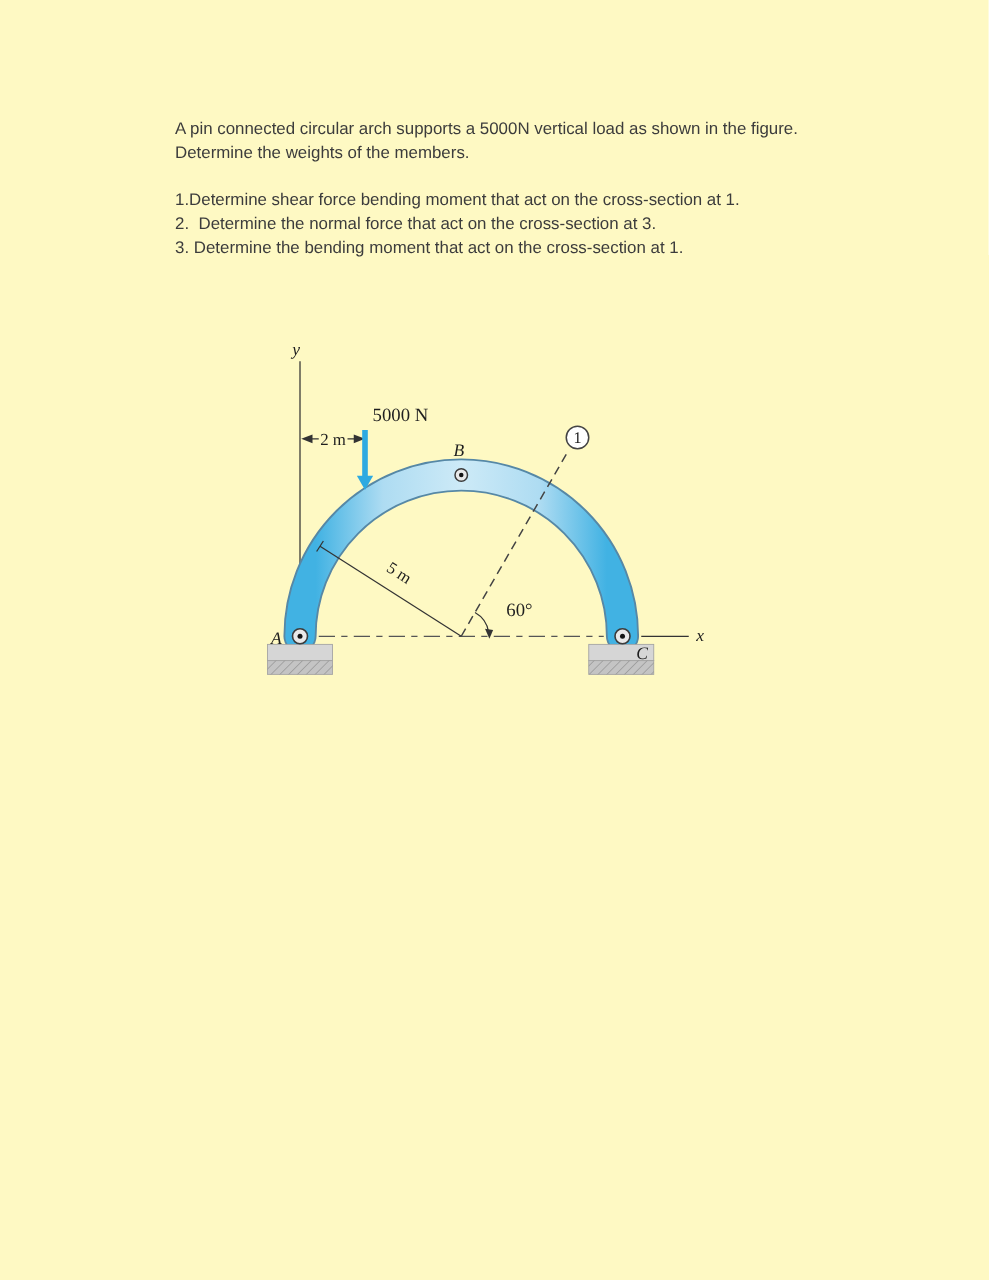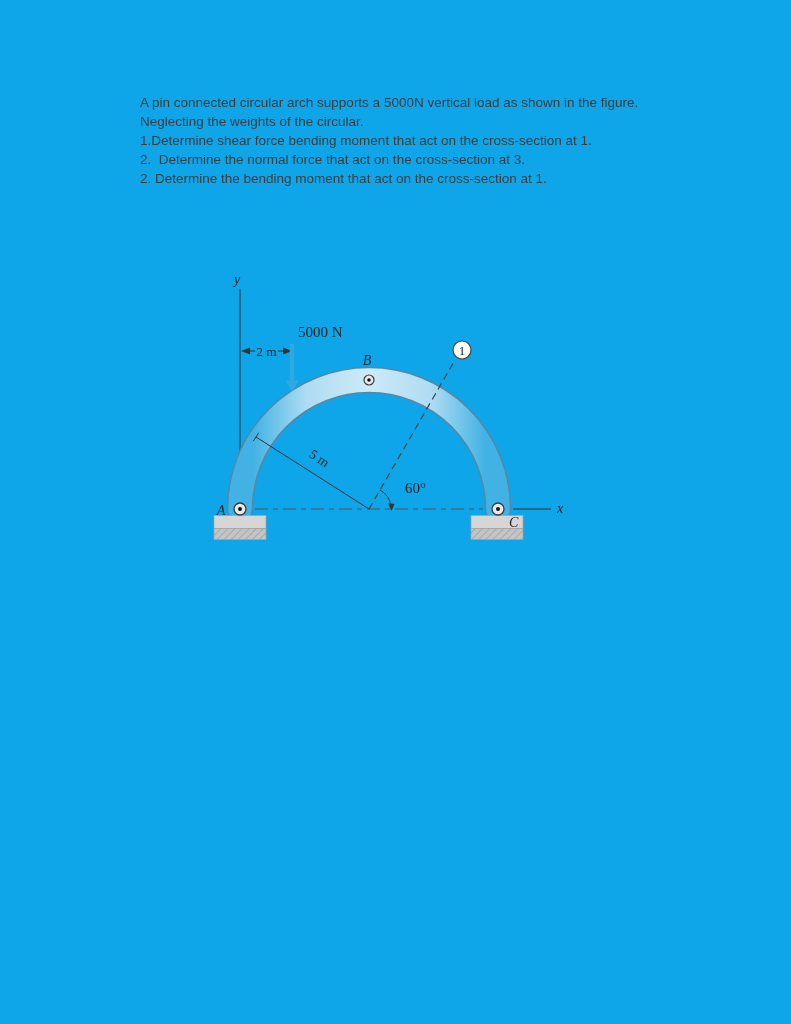--- a/index.html
+++ b/index.html
@@ -3,54 +3,54 @@
 <meta charset="utf-8">
 <style>
   * { margin: 0; padding: 0; box-sizing: border-box; }
   html, body { background: #ffffff; }
   body {
     width: 791px; height: 1024px;
     position: relative;
     font-family: "Liberation Sans", sans-serif;
     color: #3a3a3a;
   }
-  .page { position: absolute; inset: 0; background: #0ea5e9; }
+  .page { position: absolute; inset: 0; background: #fef9c3; }
 
   .problem-text {
     position: absolute;
     left: 140px; top: 93px; width: 580px;
     font-size: 13.5px; line-height: 19px;
     color: #3c3c3c;
   }
   .problem-text p { white-space: pre-wrap; }
-  .questions { }
+  .questions { margin-top: 19px; }
 
   .figure-wrap {
     position: absolute;
     left: 205px; top: 268px;
     width: 370px; height: 290px;
   }
   svg text {
     font-family: "Liberation Serif", serif;
     fill: #1f1f1f;
   }
   svg text.it { font-style: italic; }
 </style>
 </head>
 <body>
 
 <div class="page">
 
   <div class="problem-text">
     <p>A pin connected circular arch supports a 5000N vertical load as shown in the figure.</p>
-    <p>Neglecting the weights of the circular.</p>
+    <p>Determine the weights of the members.</p>
     <div class="questions">
       <p>1.Determine shear force bending moment that act on the cross-section at 1.</p>
       <p>2.  Determine the normal force that act on the cross-section at 3.</p>
-      <p>2. Determine the bending moment that act on the cross-section at 1.</p>
+      <p>3. Determine the bending moment that act on the cross-section at 1.</p>
     </div>
   </div>
 
   <div class="figure-wrap">
     <svg width="370" height="290" viewBox="0 0 370 290">
       <defs>
         <linearGradient id="archGrad" gradientUnits="userSpaceOnUse" x1="22" y1="0" x2="306" y2="0">
           <stop offset="0" stop-color="#41b2e3"></stop>
           <stop offset="0.09" stop-color="#41b2e3"></stop>
           <stop offset="0.28" stop-color="#aedcf2"></stop>

